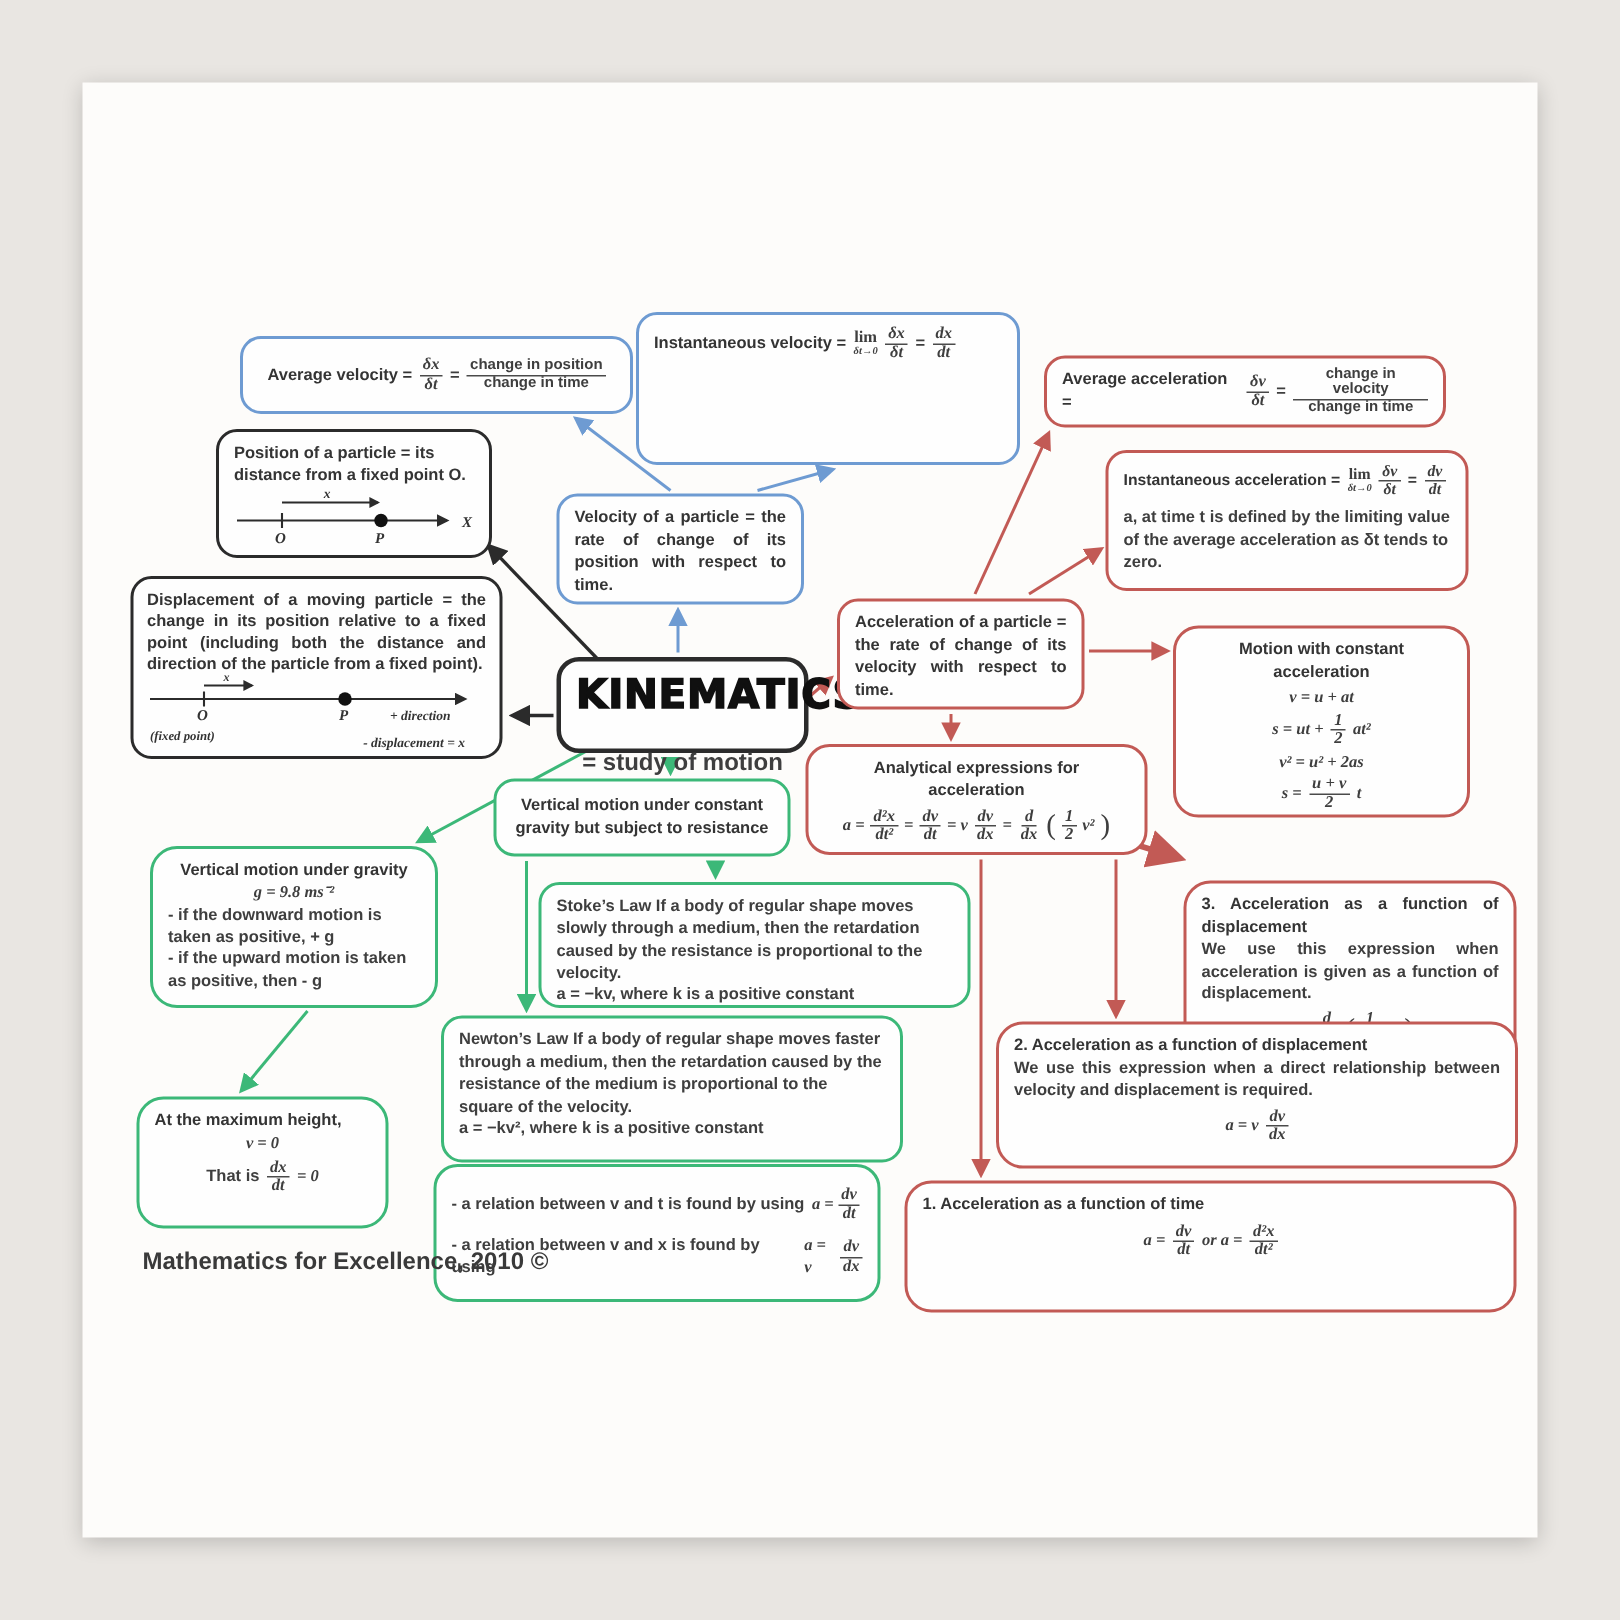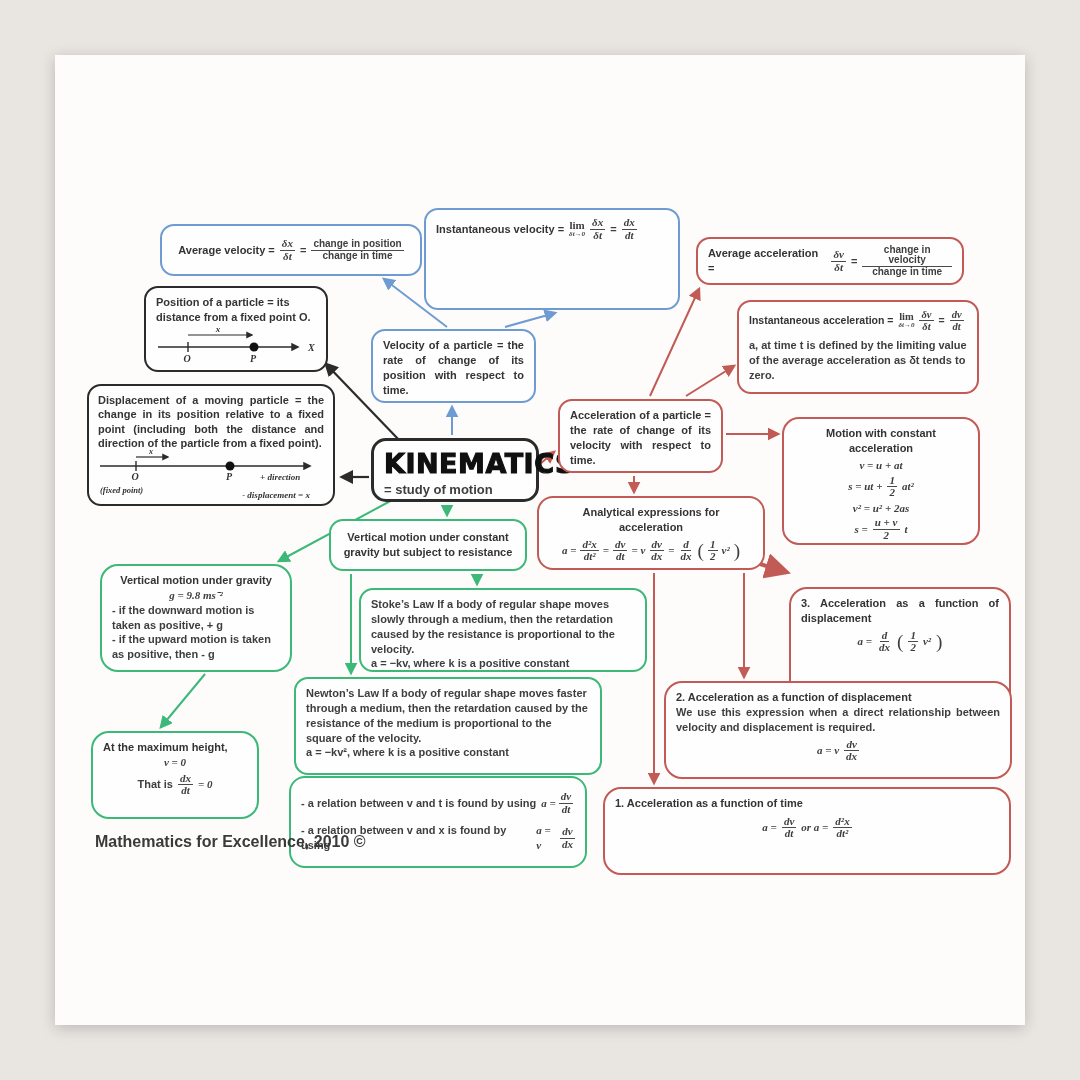--- a/index.html
+++ b/index.html
@@ -31,21 +31,21 @@
   .frac .num{border-bottom:1px solid #4a4a4a;padding:0 2px;}
   .frac .den{padding:0 2px;}
   .math{font-family:"Liberation Serif",serif;font-style:italic;}
   .lim{display:inline-flex;flex-direction:column;align-items:center;line-height:1;}
   .lim .limword{font-style:normal;}
   .lim .limsub{font-size:7px;letter-spacing:0;}
   .paren{font-size:175%;font-weight:400;font-style:normal;line-height:.8;}
   .kin-title{font-size:27px;font-weight:900;letter-spacing:.5px;color:#101010;
              -webkit-text-stroke:1.1px #101010;text-align:center;line-height:1.05;margin-top:2px;
              font-family:"DejaVu Sans",sans-serif;}
-  .kin-sub{font-size:13px;font-weight:600;margin-top:3px;}
+  .kin-sub{font-size:16px;text-align:center;font-weight:600;margin-top:20px;}
   .credit{position:absolute;z-index:2;font-size:16px;font-weight:700;color:#3a3a3a;}
   .fullh{height:100%;}
   .relrow{display:flex;align-items:center;gap:5px;margin:4px 0;}
   p{margin:6px 0 0 0;}
   .diag text{font-family:"Liberation Serif",serif;font-style:italic;fill:#333;}
 </style>
 </head>
 <body>
 
 <div class="stage">
@@ -258,20 +258,21 @@
           <span class="num">1</span>
           <span class="den">2</span>
         </span>
       <span>v²</span>
       <span class="paren">)</span>
     </div>
   </div>
 
   <div class="box red" style="left:789px;top:551px;width:222px;height:128px;border-radius:18px;margin-top:36px;">
     <div class="bt bold">3. Acceleration as a function of displacement</div>
+    <div class="bt">We use this expression when acceleration is given as a function of displacement.</div>
     <div class="eqrow center math" style="margin-top:4px;">
       <span>a =</span>
       <span class="frac">
           <span class="num">d</span>
           <span class="den">dx</span>
         </span>
       <span class="paren">(</span>
       <span class="frac">
           <span class="num">1</span>
           <span class="den">2</span>

